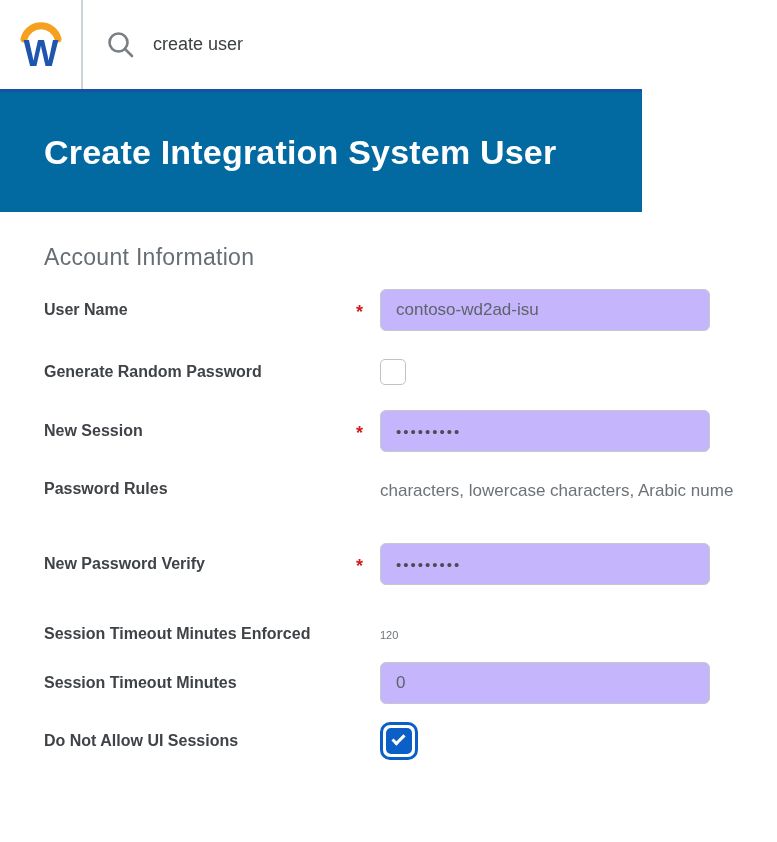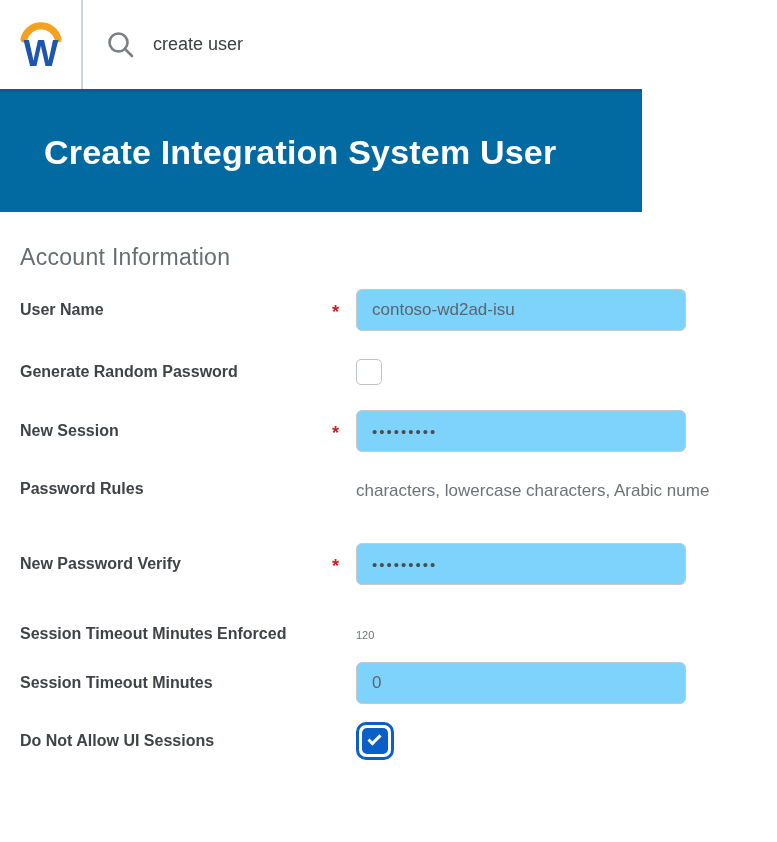--- a/index.html
+++ b/index.html
@@ -21,33 +21,33 @@
   .search-input { border: none; outline: none; margin-left: 19px; flex: 1;
     font-family: "Liberation Sans", sans-serif; font-size: 18px; color: #3c4043; }
 
   
   .banner { width: 642px; height: 123px; background: #0369a1;
     border-top: 3px solid #1352A6; display: flex; align-items: center; }
   .banner h1 { color: #ffffff; font-size: 34px; font-weight: bold;
     padding-left: 44px; letter-spacing: 0.2px; }
 
   
-  .content { padding-left: 20px; }
+  .content { padding-left: 44px; }
   .section-heading { margin-top: 32px; font-size: 23px; font-weight: normal;
     color: #666d73; letter-spacing: 0.3px; }
 
   .form-row { display: flex; align-items: center; }
   .col-label { width: 312px; font-size: 16px; font-weight: bold; color: #3F4347; }
   .col-req { width: 24px; font-size: 18px; font-weight: bold; color: #D21C1C;
     padding-top: 4px; }
   .col-control { flex: 1; }
 
   .text-input { width: 330px; height: 42px; border: 1px solid #c4c9cc;
     border-radius: 6px; padding: 0 15px; font-family: "Liberation Sans", sans-serif;
-    font-size: 17px; color: #5f6468; outline: none; background: #7dd3fc; }
+    font-size: 17px; color: #5f6468; outline: none; background: #c4b5fd; }
   .password-input { letter-spacing: 2px; font-size: 15px; color: #4a4e52; }
 
   .checkbox { width: 26px; height: 26px; border: 1px solid #bcc3c9;
     border-radius: 5px; background: #fff; cursor: pointer; }
 
   .checkbox-checked-outer { width: 38px; height: 38px; border: 3px solid #0B5FC7;
     border-radius: 10px; background: #fff; display: flex; align-items: center;
     justify-content: center; cursor: pointer; }
   .checkbox-checked-inner { width: 26px; height: 26px; background: #0B5FC7;
     border-radius: 5px; position: relative; }

